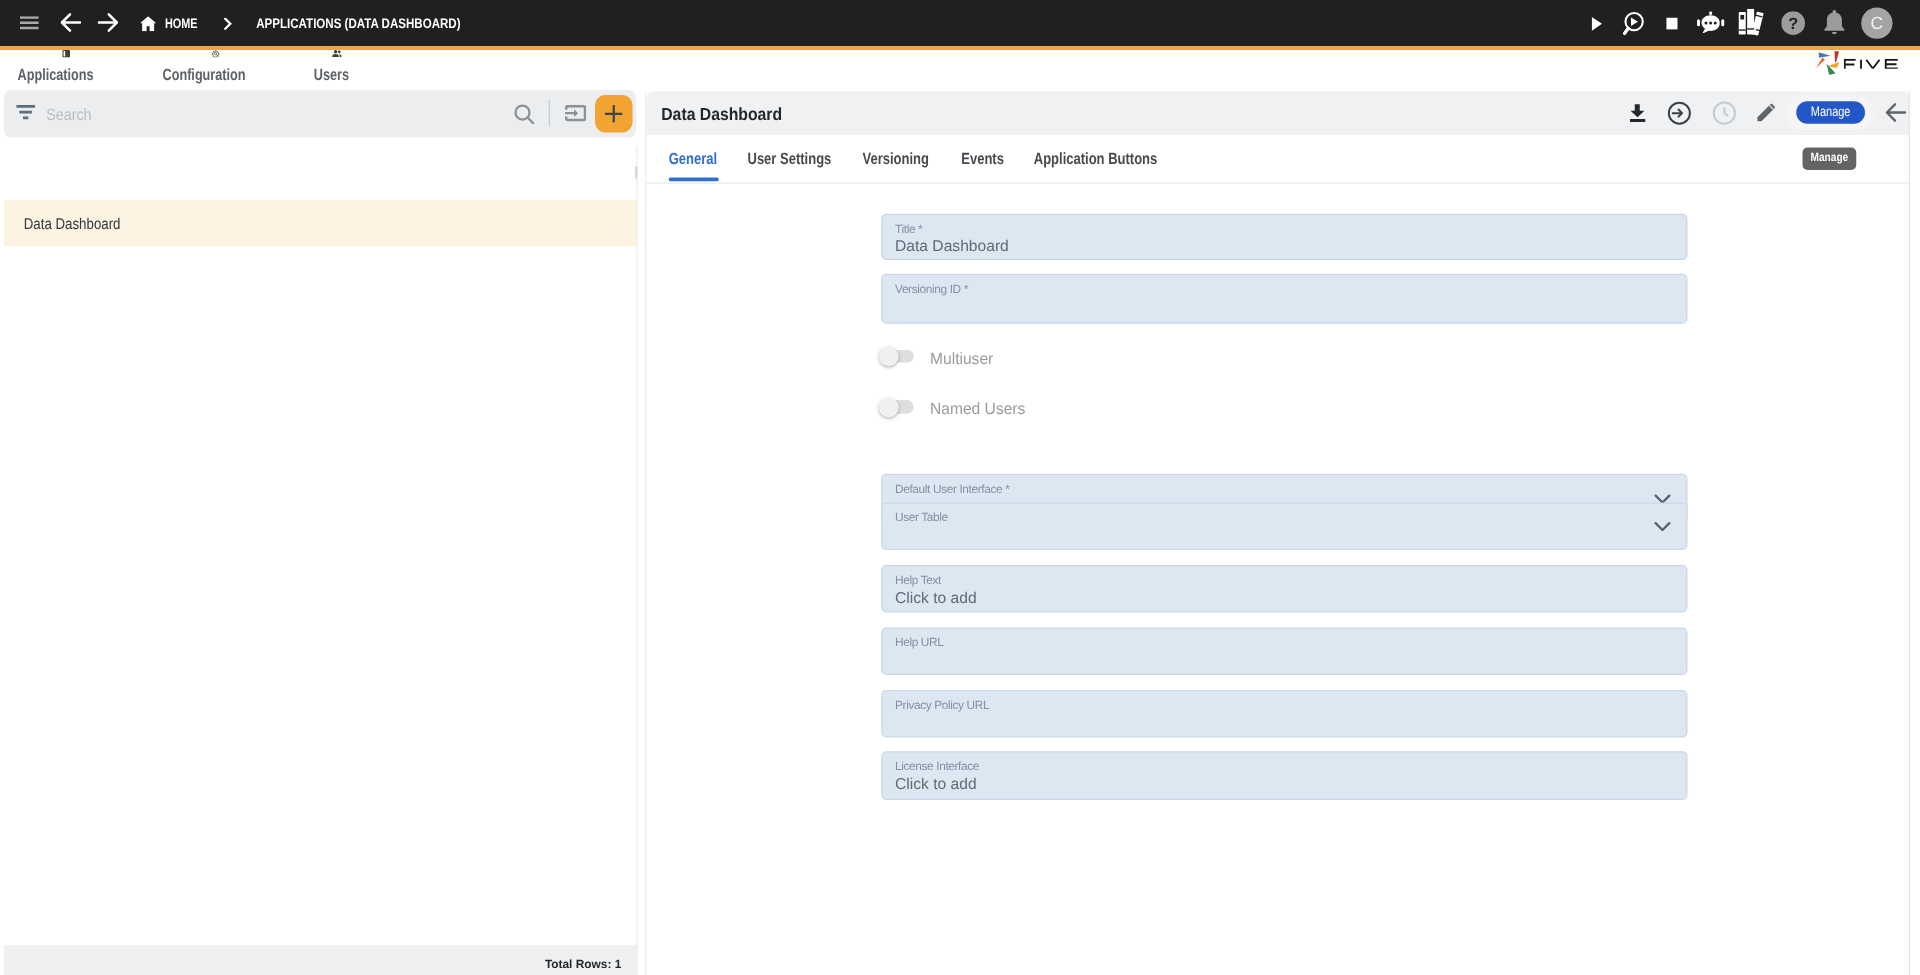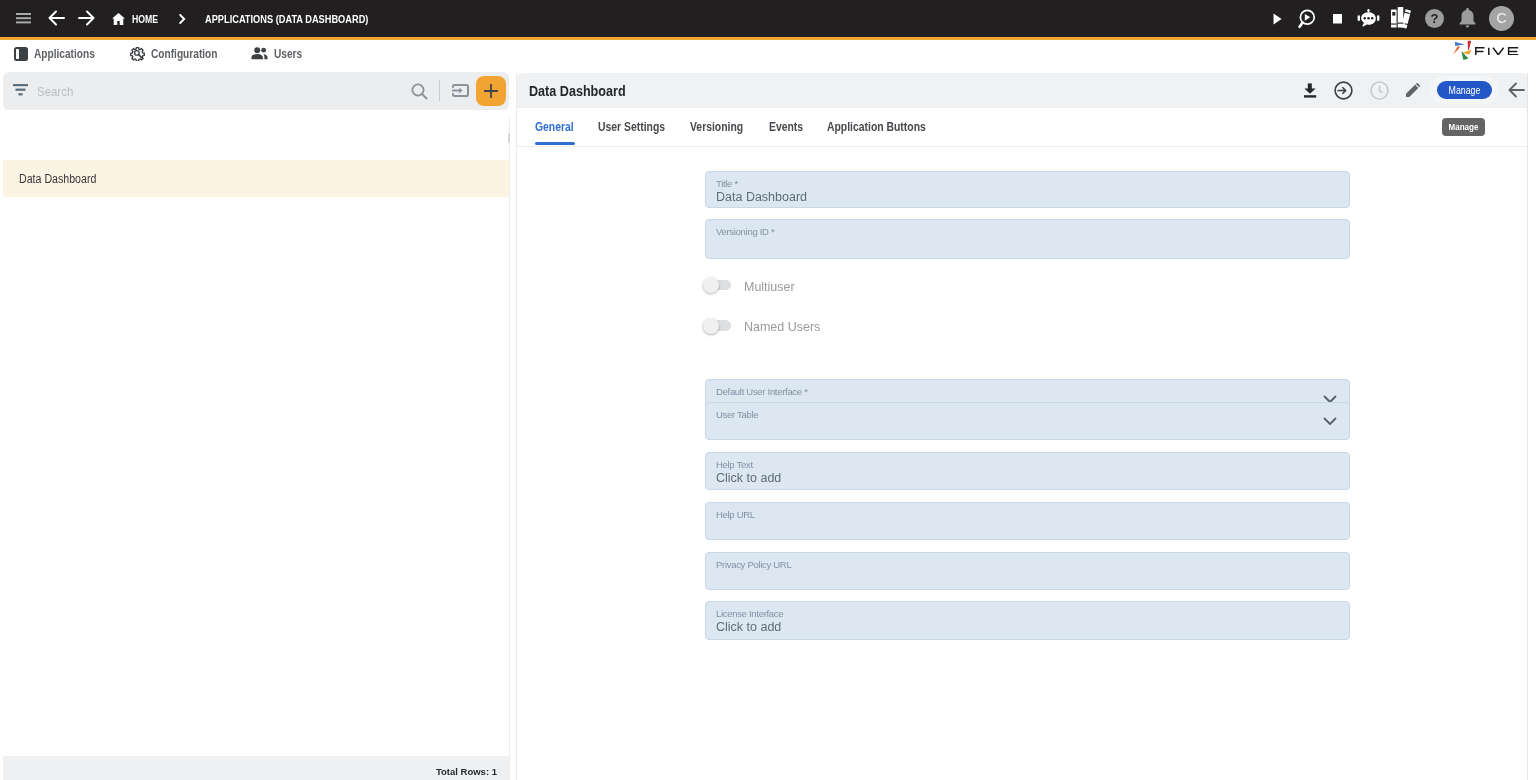--- a/index.html
+++ b/index.html
@@ -4,21 +4,21 @@
 <style>
   * { margin:0; padding:0; box-sizing:border-box; }
   html,body { width:1536px; height:780px; background:#fff; font-family:"Liberation Sans", sans-serif; overflow:hidden; }
   .abs { position:absolute; }
   
   #topbar { position:absolute; left:0; top:0; width:1536px; height:37px; background:#211f1f; }
   #orange { position:absolute; left:0; top:37px; width:1536px; height:3px; background:#f0a62f; }
   .crumb { position:absolute; color:#fff; font-weight:700; font-size:11px; top:13px; transform-origin:left center; }
   
   #toolbar { position:absolute; left:0; top:40px; width:1536px; height:27px; background:#fff; }
-  .tbitem { position:absolute; top:0; height:27px; display:flex; align-items:center; gap:6px; color:#5d6165; font-weight:700; font-size:13px; }
+  .tbitem { position:absolute; top:0; height:27px; display:flex; align-items:center; gap:6px; color:#5d6165; font-weight:700; font-size:13px;flex-direction:column; }
   .tbitem span { transform:scaleX(0.78); transform-origin:left center; }
   
   #search { position:absolute; left:3px; top:72px; width:506px; height:38px; background:#ebedef; border-radius:6px; }
   #plusbtn { position:absolute; left:476px; top:76px; width:30px; height:30px; background:#f2a432; border-radius:8px; display:flex; align-items:center; justify-content:center; }
   #lefttable { position:absolute; left:3px; top:117px; width:507px; height:639px; background:#fff; border-radius:6px 6px 0 0; }
   #lthead { position:absolute; left:0; top:0; width:507px; height:43px; background:#eef0f2; border-radius:6px 6px 0 0; border-bottom:3px solid #1f66c2; color:#26282b; font-weight:700; font-size:12.5px; }
   #ltrow { position:absolute; left:0; top:43px; width:507px; height:37px; background:#fdf3e2; color:#33373b; font-size:12.5px; display:flex; align-items:center; padding-left:16px; }
   #ltfoot { position:absolute; left:3px; top:756px; width:507px; height:24px; background:#eef0f1; color:#26282b; font-weight:700; font-size:9.5px; text-align:right; line-height:31px; padding-right:13px; }
   
   #rhead { position:absolute; left:517px; top:73px; width:1011px; height:35px; background:#f0f1f2; border-radius:6px 6px 0 0; }

